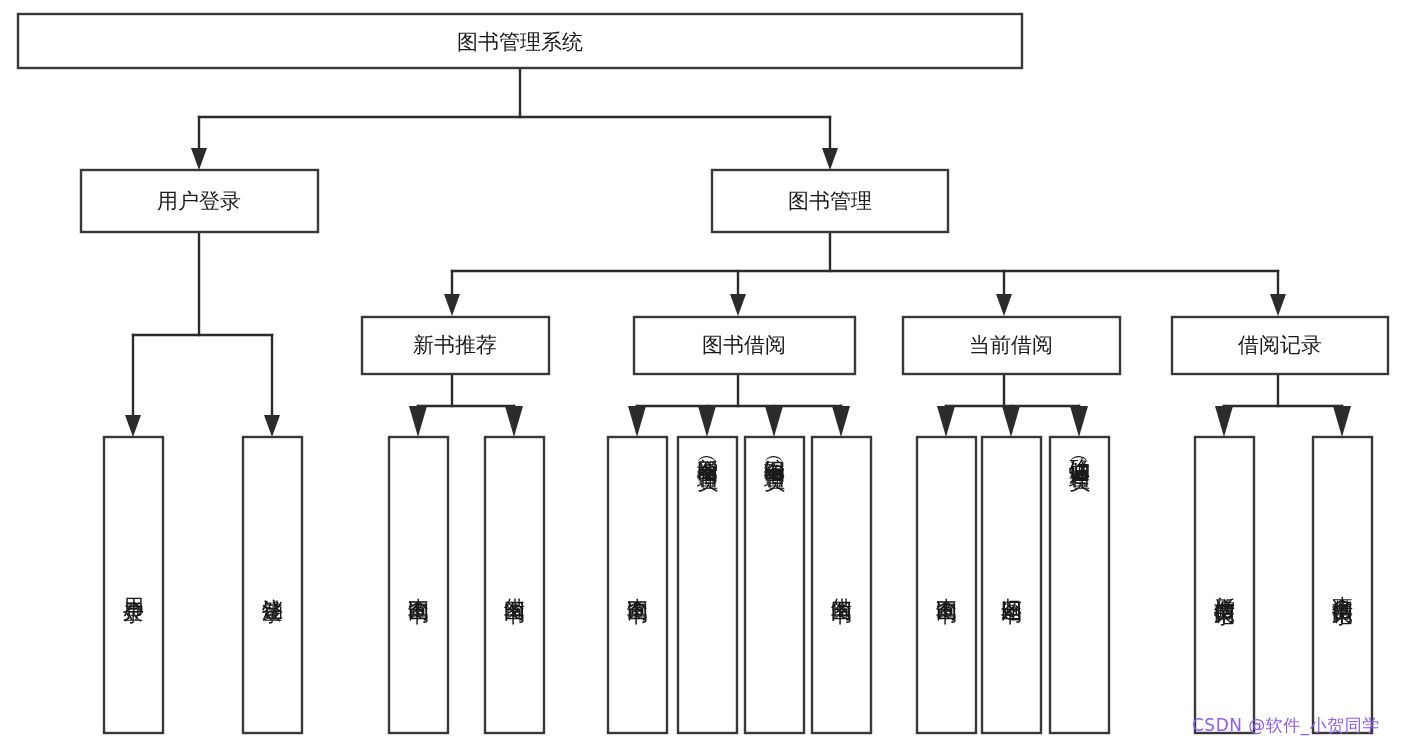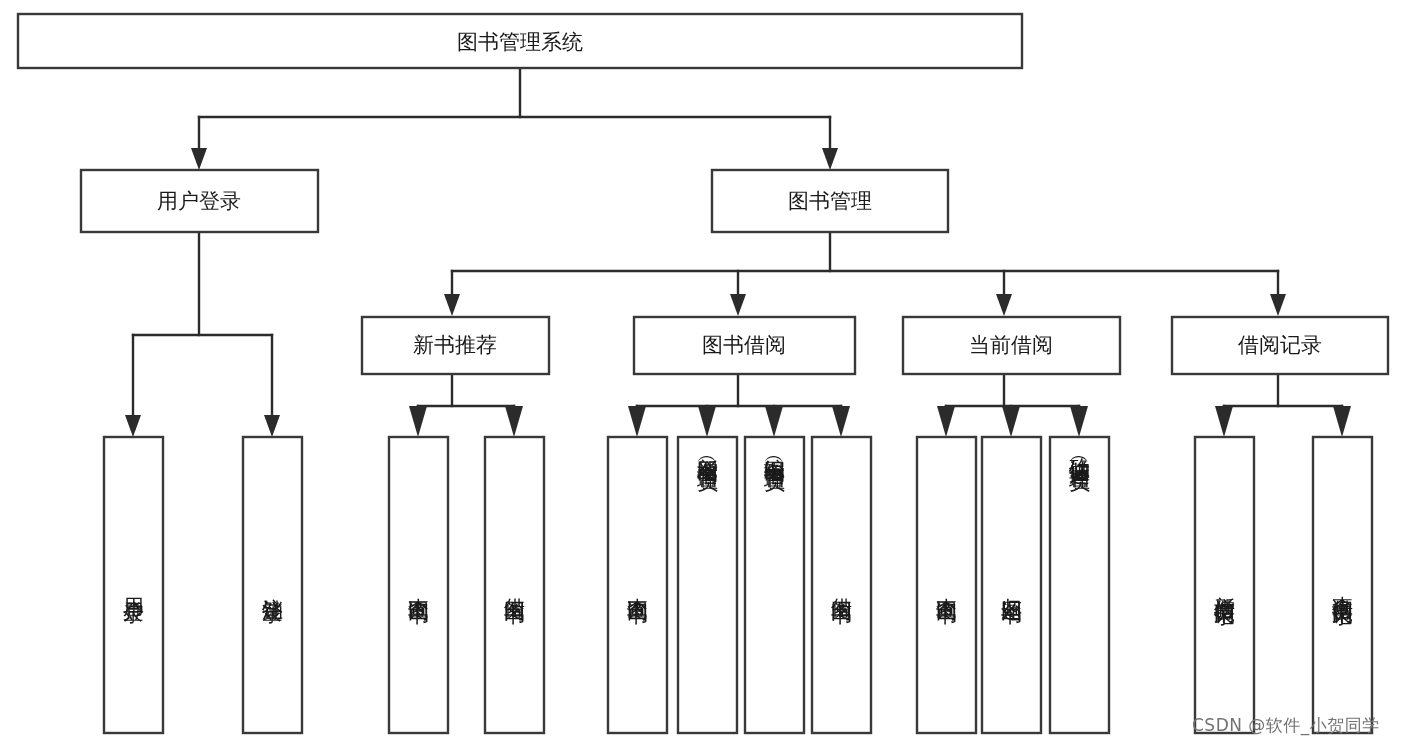--- a/index.html
+++ b/index.html
@@ -65,21 +65,21 @@
     letter-spacing: 2px;
     color: #1a1a1a;
     white-space: nowrap;
   }
   .watermark {
     position: absolute;
     left: 1192px;
     top: 714px;
     font-family: "DejaVu Sans", "Liberation Sans", sans-serif;
     font-size: 17px;
-    color: #737373;
+    color: #8b5cf6;
     white-space: nowrap;
     letter-spacing: 0.5px;
   }
 </style>
 </head>
 <body>
 
 <div id="diagram-root">
 
   <svg id="diagram-svg" viewBox="0 0 1405 747">

